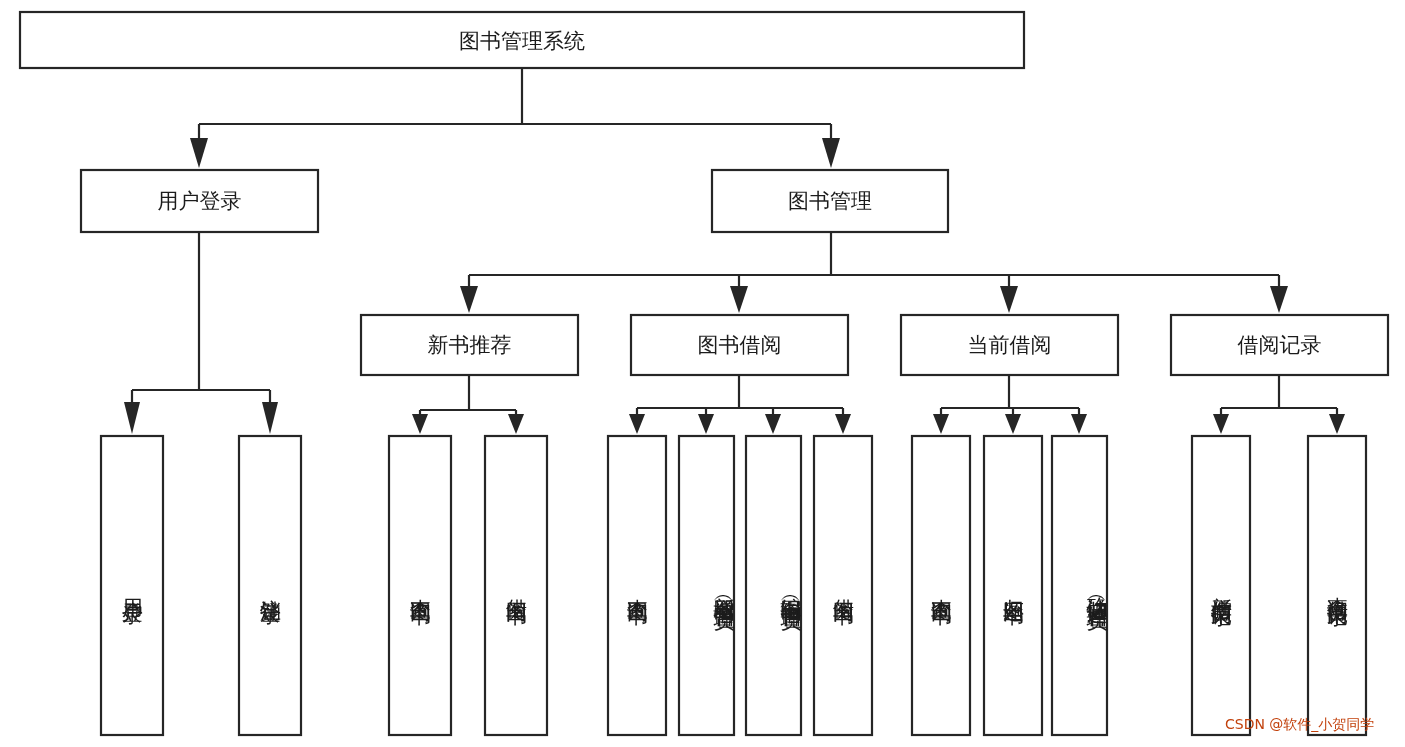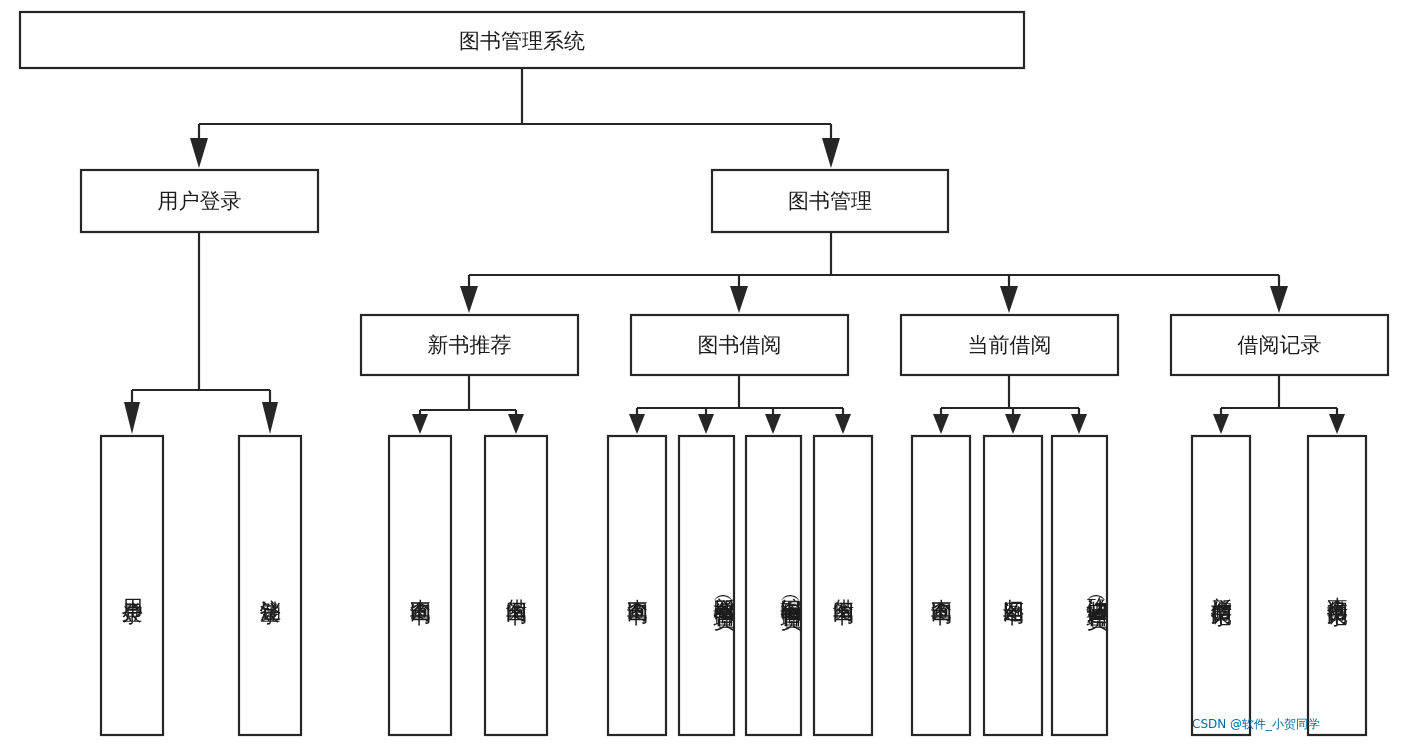--- a/index.html
+++ b/index.html
@@ -59,23 +59,24 @@
     letter-spacing: 2px;
     display: flex;
     align-items: center;
     justify-content: center;
     white-space: nowrap;
     pointer-events: none;
   }
   .watermark {
     position: absolute;
     font-family: "DejaVu Sans", "Liberation Sans", sans-serif;
-    font-size: 12px;
-    color: #0369a1;
+    font-size: 14px;
+    color: #c2410c;
     white-space: nowrap;
+    margin-left: 33px;
   }
 </style>
 </head>
 <body>
 
 <div id="diagram-root">
 
   <svg class="diagram-svg" viewBox="0 0 1405 747">
 
     <g>

